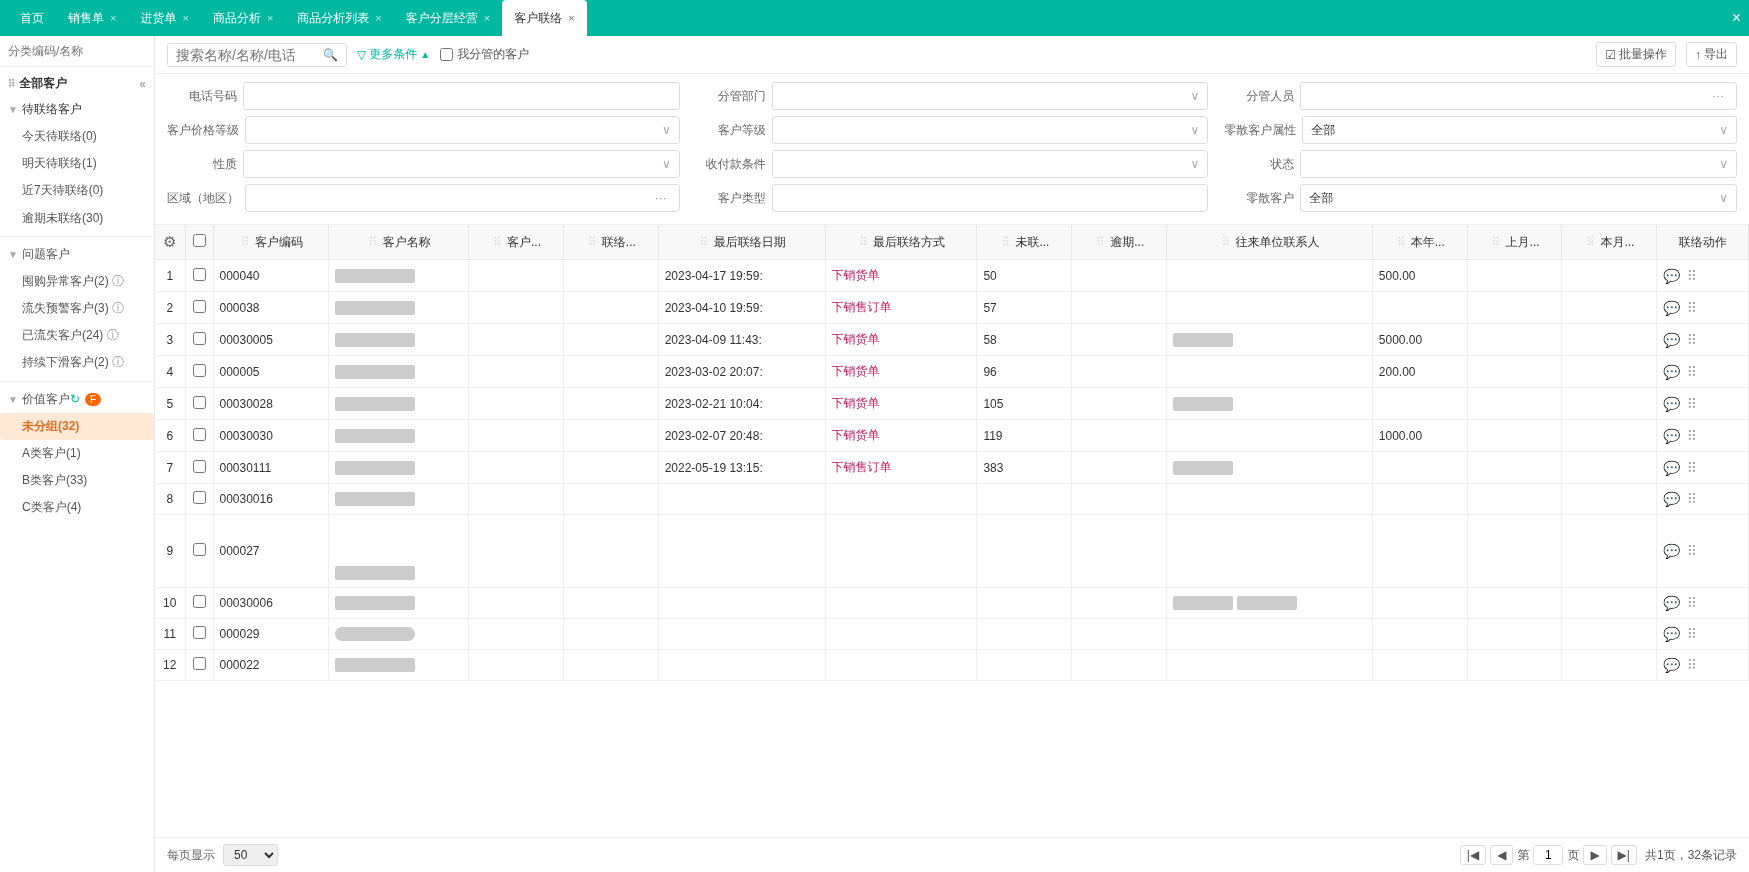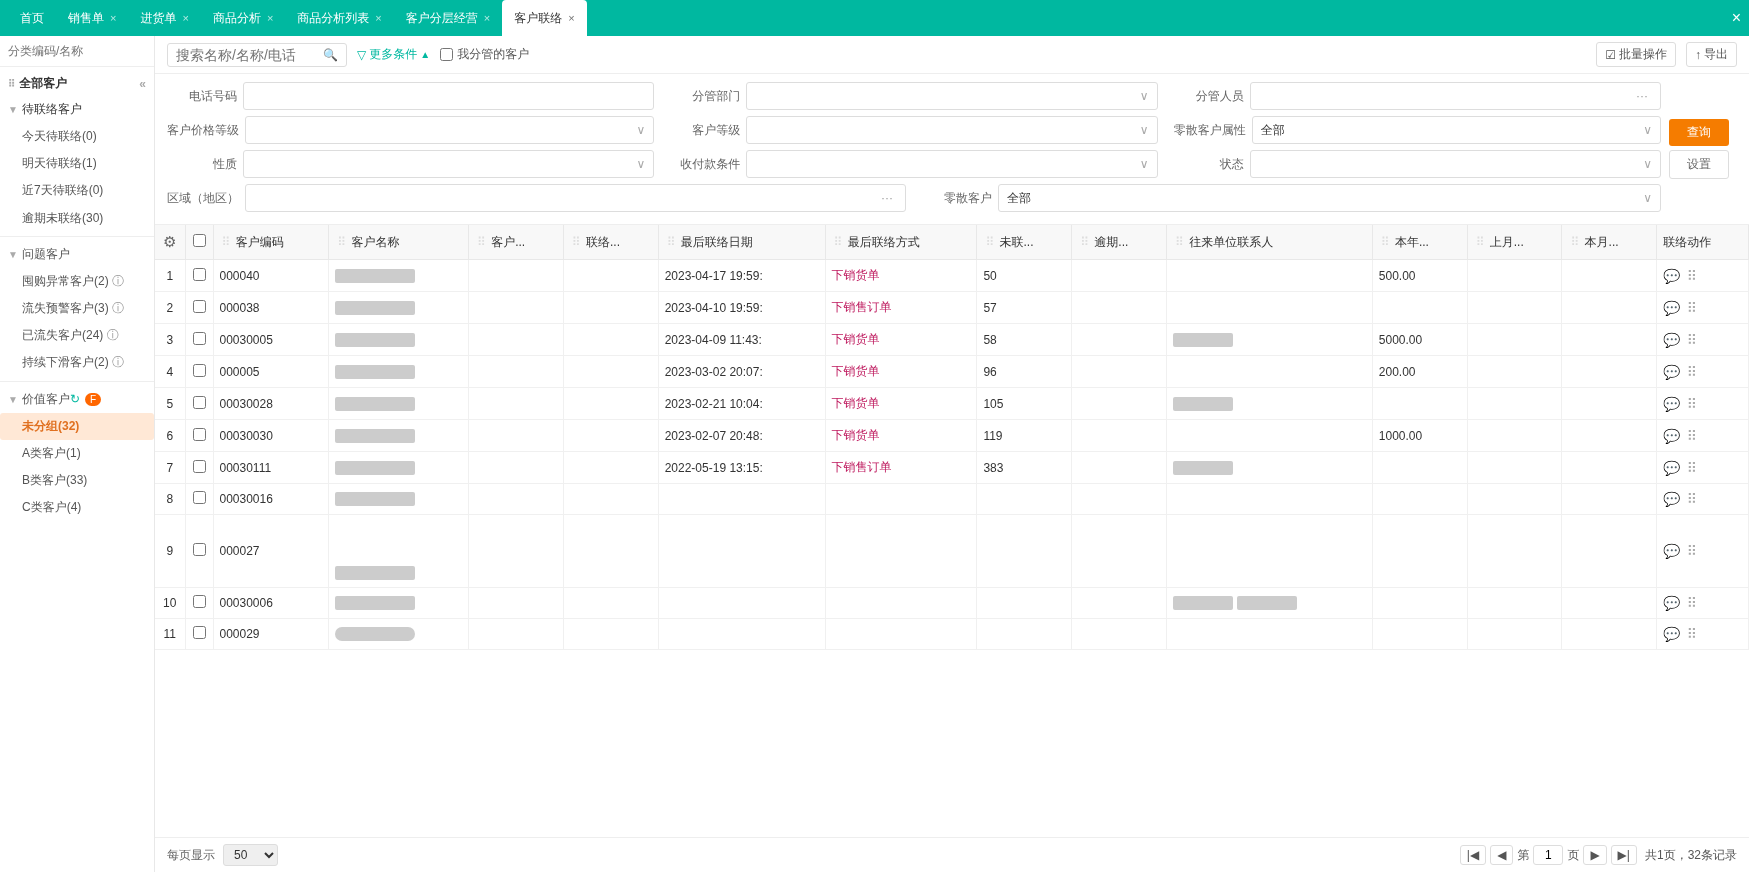--- a/index.html
+++ b/index.html
@@ -238,21 +238,21 @@
       width: 100%;
       border-collapse: collapse;
       font-size: 12px;
     }
     thead tr {
       background: #f8f8f8;
       border-bottom: 1px solid #e8e8e8;
     }
     thead th {
       padding: 8px 6px;
-      text-align: left;
+      text-align: center;
       color: #333;
       font-weight: normal;
       white-space: nowrap;
       border-right: 1px solid #e8e8e8;
       position: sticky;
       top: 0;
       background: #f8f8f8;
       z-index: 1;
     }
     thead th.center { text-align: center; }
@@ -559,31 +559,33 @@
 
           <div class="filter-row">
             <div class="filter-field">
               <span class="filter-label">区域（地区）</span>
               <div class="filter-select">
                 <span></span>
                 <span class="filter-ellipsis">···</span>
               </div>
             </div>
             <div class="filter-field">
+              <span class="filter-label">客户类型</span>
+              <div class="filter-select">
+                <span></span>
+              </div>
+            </div>
+            <div class="filter-field">
               <span class="filter-label">零散客户</span>
               <div class="filter-select">
                 <span>全部</span>
                 <span class="arrow">∨</span>
               </div>
             </div>
           </div>
-        </div>
-        <div class="btn-area">
-          <button class="btn-orange">查询</button>
-          <button class="btn-gray">设置</button>
         </div>
       </div>
     </div>
 
     <div class="table-container">
       <table>
         <thead>
           <tr>
             <th class="center" style="width:30px;">
               <span class="gear-icon">⚙</span>
@@ -843,20 +845,42 @@
               <td></td>
               <td></td>
               <td></td>
               <td>
                 <div class="action-icons">
                   <span class="action-icon" title="联络">💬</span>
                   <span class="action-icon" title="操作">⠿</span>
                 </div>
               </td>
             </tr>
+            <tr>
+              <td class="center">12</td>
+              <td class="center"><input type="checkbox" style=""></td>
+              <td>000022</td>
+              <td><span class="blurred" style="min-width: 80px;">XXXXX淡</span></td>
+              <td></td>
+              <td></td>
+              <td></td>
+              <td></td>
+              <td></td>
+              <td></td>
+              <td></td>
+              <td></td>
+              <td></td>
+              <td></td>
+              <td>
+                <div class="action-icons">
+                  <span class="action-icon" title="联络">💬</span>
+                  <span class="action-icon" title="操作">⠿</span>
+                </div>
+              </td>
+            </tr>
           </tbody>
       </table>
     </div>
 
     <div class="bottom-bar">
       <span class="page-size-label">每页显示</span>
       <select class="page-size-select">
         <option value="50">50</option>
         <option value="100">100</option>
       </select>

